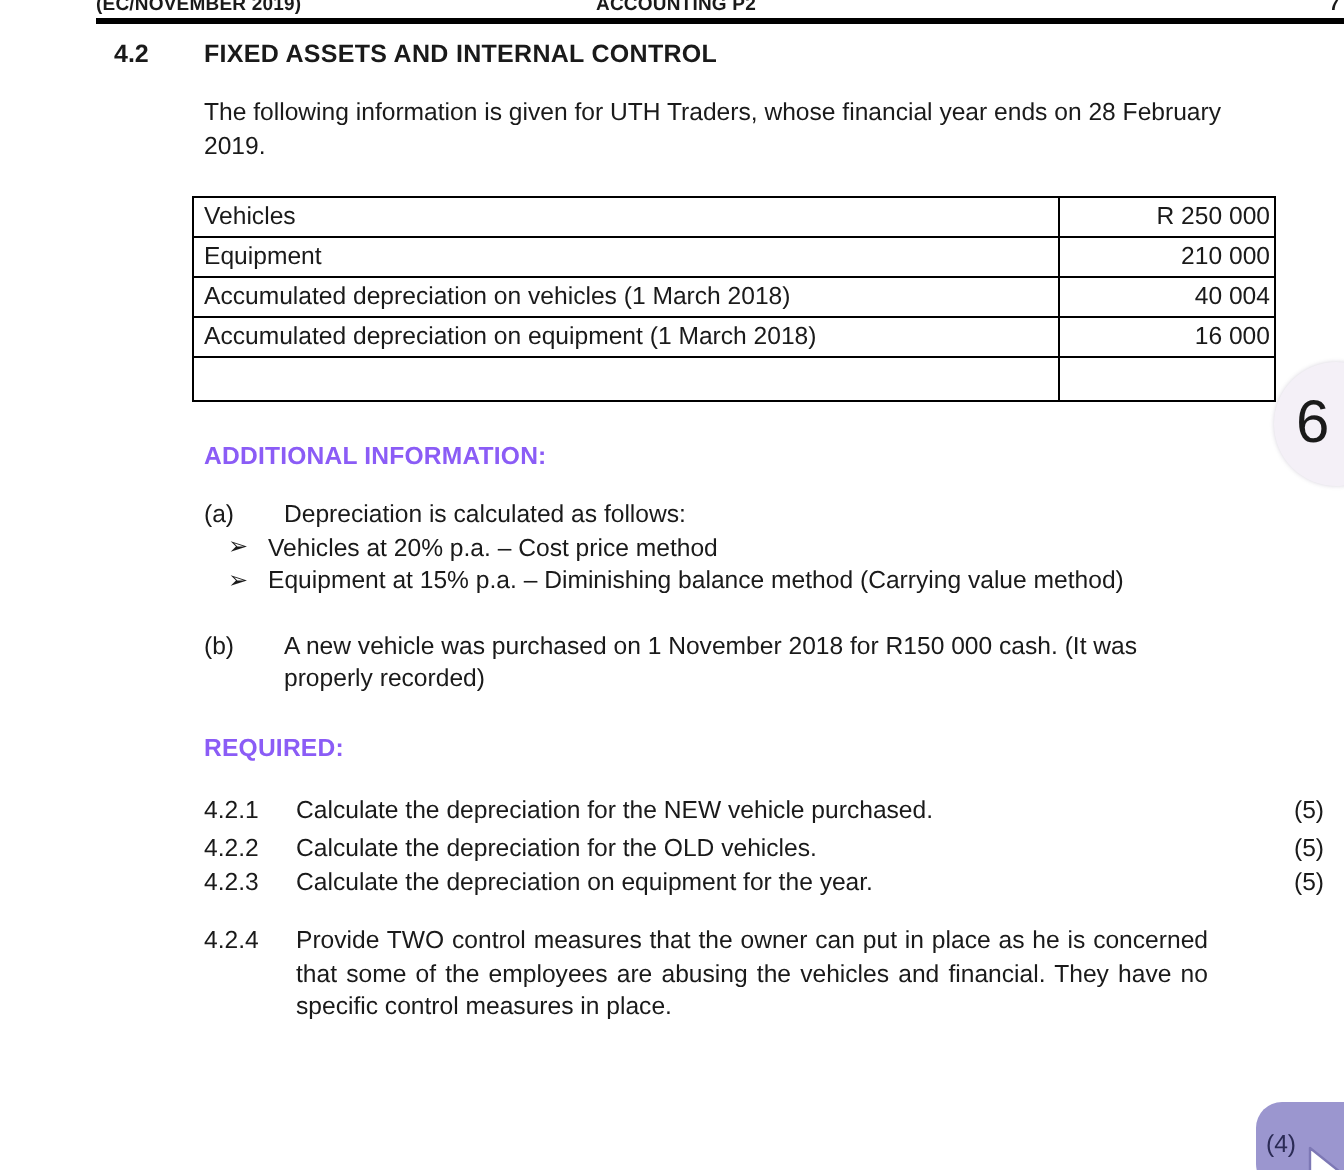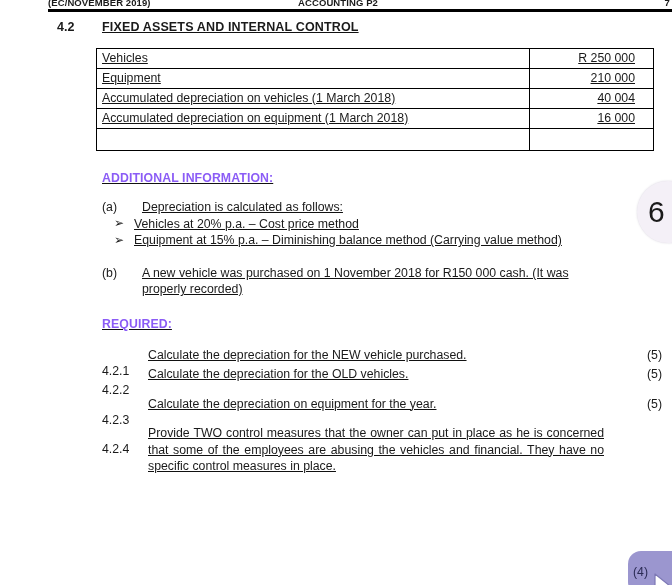--- a/index.html
+++ b/index.html
@@ -57,21 +57,20 @@
     height: 2.5px;
     background: #000000;
   }
 
   
   .content {
     position: absolute;
     left: 0;
     top: 20px;
     width: 672px;
-    text-decoration: underline;
   }
 
   .section-title-row {
     position: relative;
     padding-left: 57px;
     margin-bottom: 14px;
   }
   .section-num {
     position: absolute;
     left: 57px;
@@ -120,21 +119,21 @@
     border: 1.4px solid #000000;
     padding: 1px 5px 2px 5px;
     height: 16px;
     line-height: 15px;
     vertical-align: middle;
   }
   table.tb td.desc { width: 422px; }
   table.tb td.amt {
     width: 100px;
     text-align: right;
-    padding-right: 18px;
+    padding-right: 2px;
     white-space: nowrap;
   }
   table.tb tr.blank td { height: 18px; }
 
   
   .subhead {
     margin-left: 102px;
     font-size: 12.3px;
     font-weight: bold;
     letter-spacing: 0.1px;
@@ -182,21 +181,21 @@
     position: relative;
     margin-left: 102px;
     width: 560px;
     font-size: 12.3px;
     line-height: 16.5px;
     color: #1a1a1a;
   }
   .qrow .qnum {
     position: absolute;
     left: 0;
-    top: 16px;
+    top: 0;
     white-space: nowrap;
     text-align: right;
   }
   .qrow .qtext {
     display: block;
     margin-left: 46px;
     margin-right: 58px;
   }
   .qrow .qtext.justified { text-align: justify; }
   .qrow .marks {
@@ -265,20 +264,21 @@
 </div>
 <div class="header-rule"></div>
 
 <div class="content">
 
   <div class="section-title-row">
     <span class="section-num">4.2</span>
     <span class="section-title">FIXED ASSETS AND INTERNAL CONTROL</span>
   </div>
 
+  <div class="body-block intro-para">The following information is given for UTH Traders, whose financial year ends on 28 February 2019.</div>
 
 
   <table class="tb">
     <tbody>
       <tr>
         <td class="desc">Vehicles</td>
         <td class="amt">R 250 000</td>
       </tr>
       <tr>
         <td class="desc">Equipment</td>
@@ -328,21 +328,21 @@
     <span class="qtext">Calculate the depreciation for the NEW vehicle purchased.</span>
     <span class="marks">(5)</span>
   </div>
 
   <div class="qrow" style="margin-top:3px;">
     <span class="qnum">4.2.2</span>
     <span class="qtext">Calculate the depreciation for the OLD vehicles.</span>
     <span class="marks">(5)</span>
   </div>
 
-  <div class="qrow" style="margin-top:13px;">
+  <div class="qrow" style="margin-top:0;">
     <span class="qnum">4.2.3</span>
     <span class="qtext">Calculate the depreciation on equipment for the year.</span>
     <span class="marks">(5)</span>
   </div>
 
   <div class="qrow" style="margin-top:13px;">
     <span class="qnum">4.2.4</span>
     <span class="qtext justified">Provide TWO control measures that the owner can put in place as he is concerned that some of the employees are abusing the vehicles and financial. They have no specific control measures in place.</span>
   </div>
 

